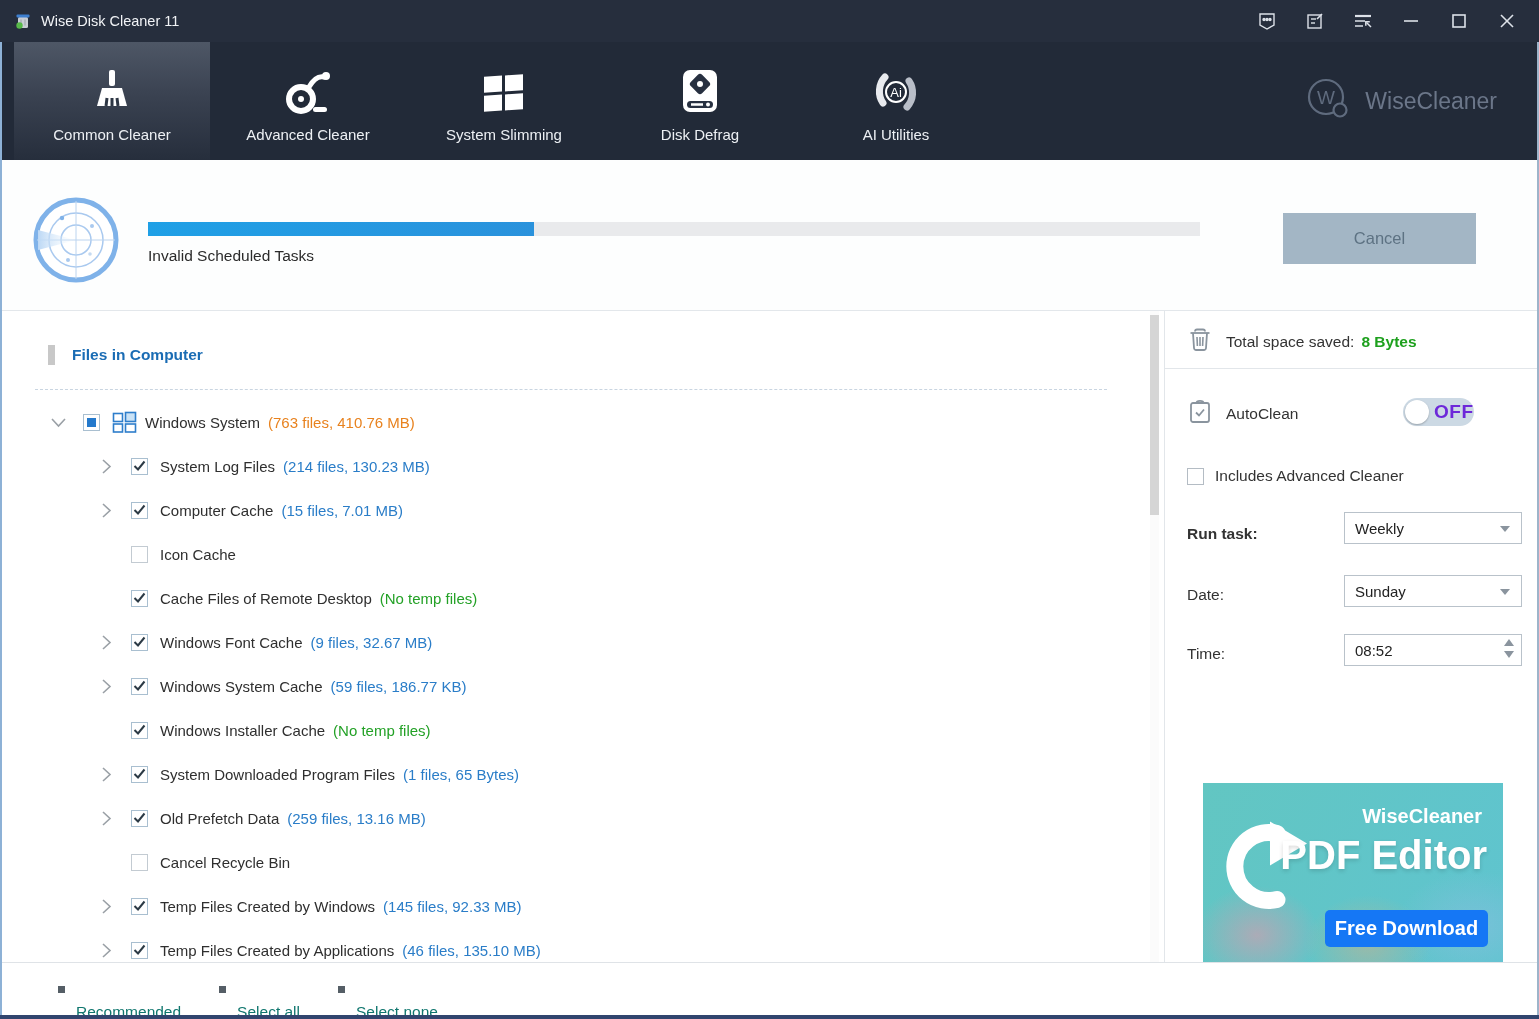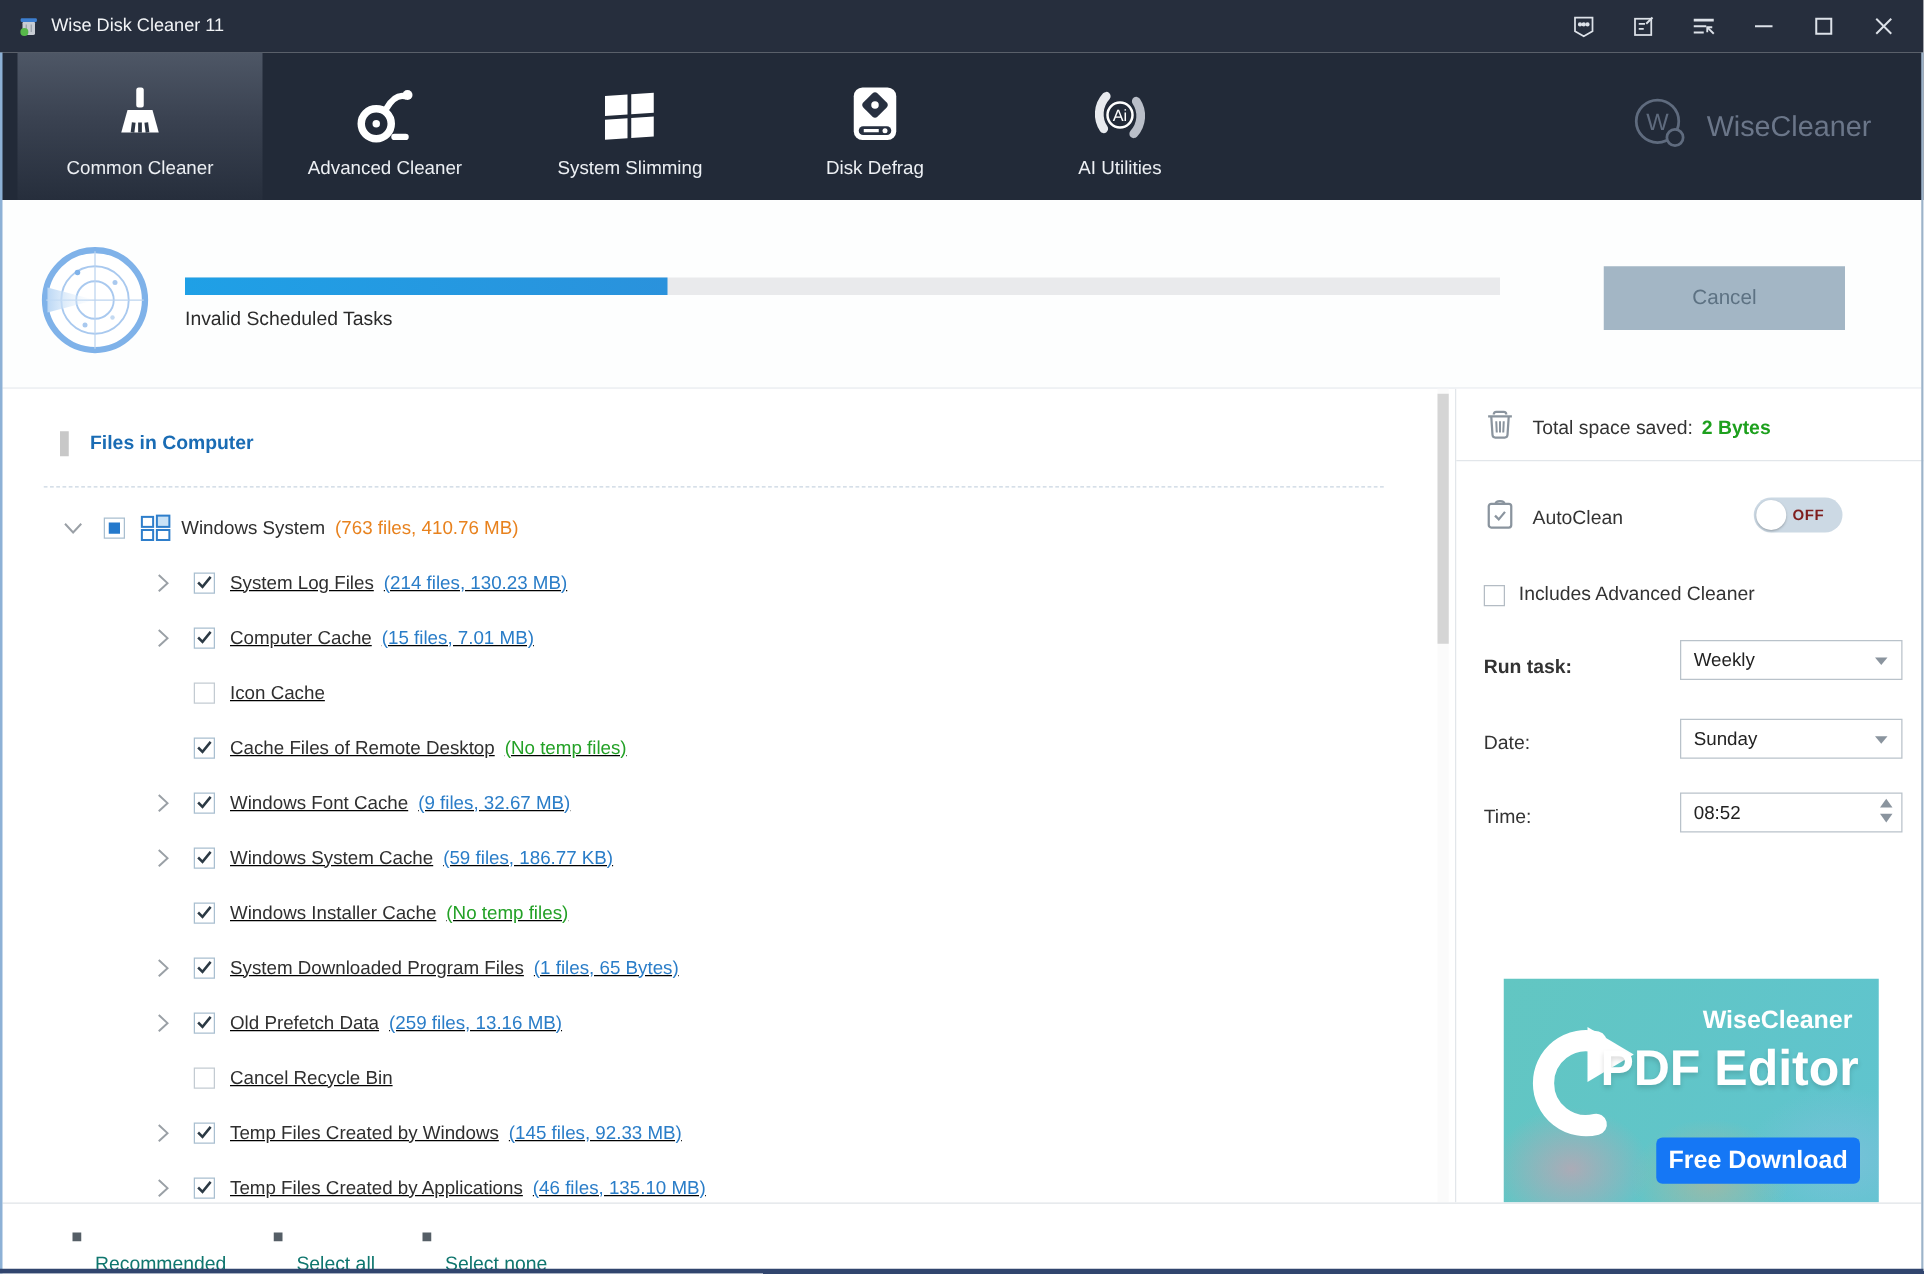--- a/index.html
+++ b/index.html
@@ -43,21 +43,21 @@
 
   
   .content { position:absolute; left:2px; right:2px; top:311px; height:651px; background:#fff; }
   .tree-head { position:absolute; left:46px; top:34px; display:flex; align-items:center; }
   .head-bar { width:7px; height:20px; background:#c8c8c8; margin-right:17px; }
   .head-text { color:#1a6cb4; font-size:15.5px; font-weight:bold; }
   .dashed { position:absolute; left:33px; top:78px; width:1072px; border-top:1px dashed #c9d5e1; }
   .tree-rows { position:absolute; left:0; top:89px; width:1140px; height:562px; overflow:hidden; }
   .trow { height:44px; display:flex; align-items:center; cursor:default; }
   .trow.lvl0 { padding-left:48px; }
-  .trow.lvl1 { padding-left:120px;text-decoration:underline; }
+  .trow.lvl1 { padding-left:96px; }
   .chev { width:17px; height:17px; display:flex; align-items:center; justify-content:center; margin-right:16px; }
   .cb { width:17px; height:17px; border:1px solid #a9bfd0; background:#fff; margin-right:12px;
         display:flex; align-items:center; justify-content:center; }
   .cb.unchecked { border-color:#c3cbd2; }
   .cb .inner-sq { width:9px; height:9px; background:#2479cc; }
   .win-grid { margin-right:8px; display:flex; }
   .tlabel { font-size:15px; color:#2f2f2f; margin-right:8px; white-space:nowrap; }
   .tdetail { font-size:15px; white-space:nowrap; }
   .detail-blue { color:#2a7dc8; }
   .detail-green { color:#23a126; }
@@ -72,21 +72,21 @@
   .saved-row { top:16px; }
   .saved-label { font-size:15.5px; color:#333; margin-left:13px; }
   .saved-value { font-size:15.5px; color:#1da01d; font-weight:bold; margin-left:7px; }
   .sb-div { position:absolute; left:0; right:0; top:57px; border-top:1px solid #e2e6ea; }
   .auto-row { top:88px; }
   .auto-label { font-size:15.5px; color:#333; margin-left:13px; }
   .toggle { position:absolute; left:238px; top:87px; width:71px; height:28px; border-radius:14px;
             background:#ccd9e4; display:flex; align-items:center; cursor:pointer; }
   .knob { width:24px; height:24px; border-radius:50%; background:#fff; margin-left:2px;
           box-shadow:0 1px 2px rgba(0,0,0,.25); }
-  .toggle-text { color:#7f1d1d; font-size:12px; font-weight:bold; margin-left:5px; letter-spacing:.5px; }
+  .toggle-text { color:#6d28d9; font-size:19px; font-weight:bold; margin-left:5px; letter-spacing:.5px; }
   .inc-row { top:156px; }
   .inc-cb { width:17px; height:17px; border:1px solid #b4bcc4; background:#fff; }
   .inc-label { font-size:15.5px; color:#333; margin-left:11px; }
   .field-label { position:absolute; left:22px; font-size:15.5px; color:#333; }
   .field-box { position:absolute; left:179px; width:178px; height:32px; border:1px solid #b9c2ca;
                background:#fff; display:flex; align-items:center; padding-left:10px; cursor:pointer; }
   .field-text { font-size:15px; color:#222; }
   .dd-arrow { position:absolute; right:11px; top:13px; width:0; height:0;
               border-left:5px solid transparent; border-right:5px solid transparent; border-top:6px solid #8a949e; }
   .spin { position:absolute; right:7px; top:4px; display:flex; flex-direction:column; gap:5px; cursor:pointer; }
@@ -466,21 +466,21 @@
           <svg width="26" height="26" viewBox="0 0 26 26">
             <path d="M8,4.5 q0,-2 2,-2 h6 q2,0 2,2" fill="none" stroke="#8a949e" stroke-width="1.8"></path>
             <line x1="3.5" y1="6" x2="22.5" y2="6" stroke="#8a949e" stroke-width="1.8"></line>
             <path d="M6,6 l1,15 q0.2,2 2.2,2 h7.6 q2,0 2.2,-2 l1,-15" fill="none" stroke="#8a949e" stroke-width="1.8"></path>
             <line x1="10" y1="10" x2="10.4" y2="19" stroke="#8a949e" stroke-width="1.6"></line>
             <line x1="13" y1="10" x2="13" y2="19" stroke="#8a949e" stroke-width="1.6"></line>
             <line x1="16" y1="10" x2="15.6" y2="19" stroke="#8a949e" stroke-width="1.6"></line>
           </svg>
         </span>
         <span class="saved-label">Total space saved:</span>
-        <span class="saved-value">2 Bytes</span>
+        <span class="saved-value">8 Bytes</span>
       </div>
       <div class="sb-div"></div>
 
       <div class="sb-row auto-row">
         <span>
           <svg width="26" height="26" viewBox="0 0 26 26">
             <rect x="4" y="4" width="18" height="19" rx="2" fill="none" stroke="#8a949e" stroke-width="1.8"></rect>
             <path d="M9.5,4 q0,-2.2 3.5,-2.2 q3.5,0 3.5,2.2" fill="none" stroke="#8a949e" stroke-width="1.8"></path>
             <polyline points="9,13.5 12,16.5 17,10.5" fill="none" stroke="#8a949e" stroke-width="1.8"></polyline>
           </svg>

